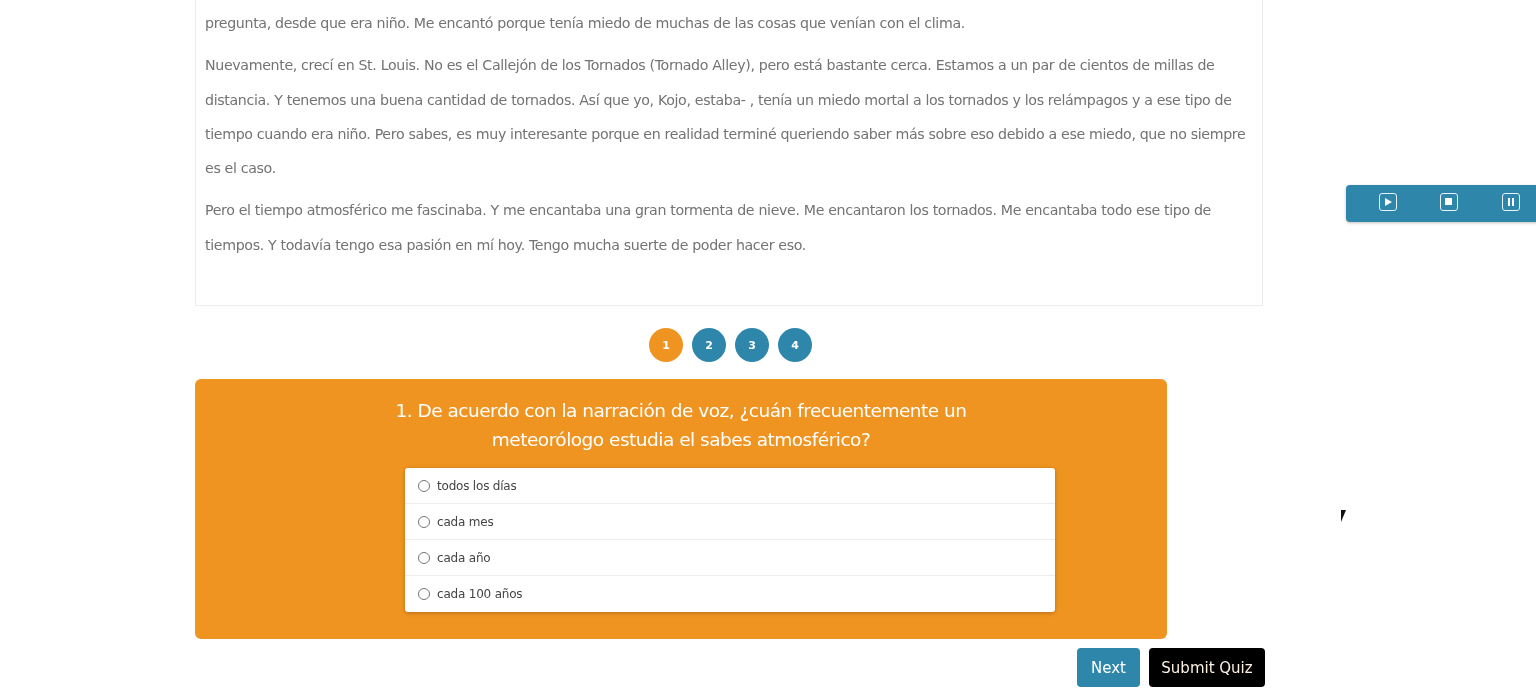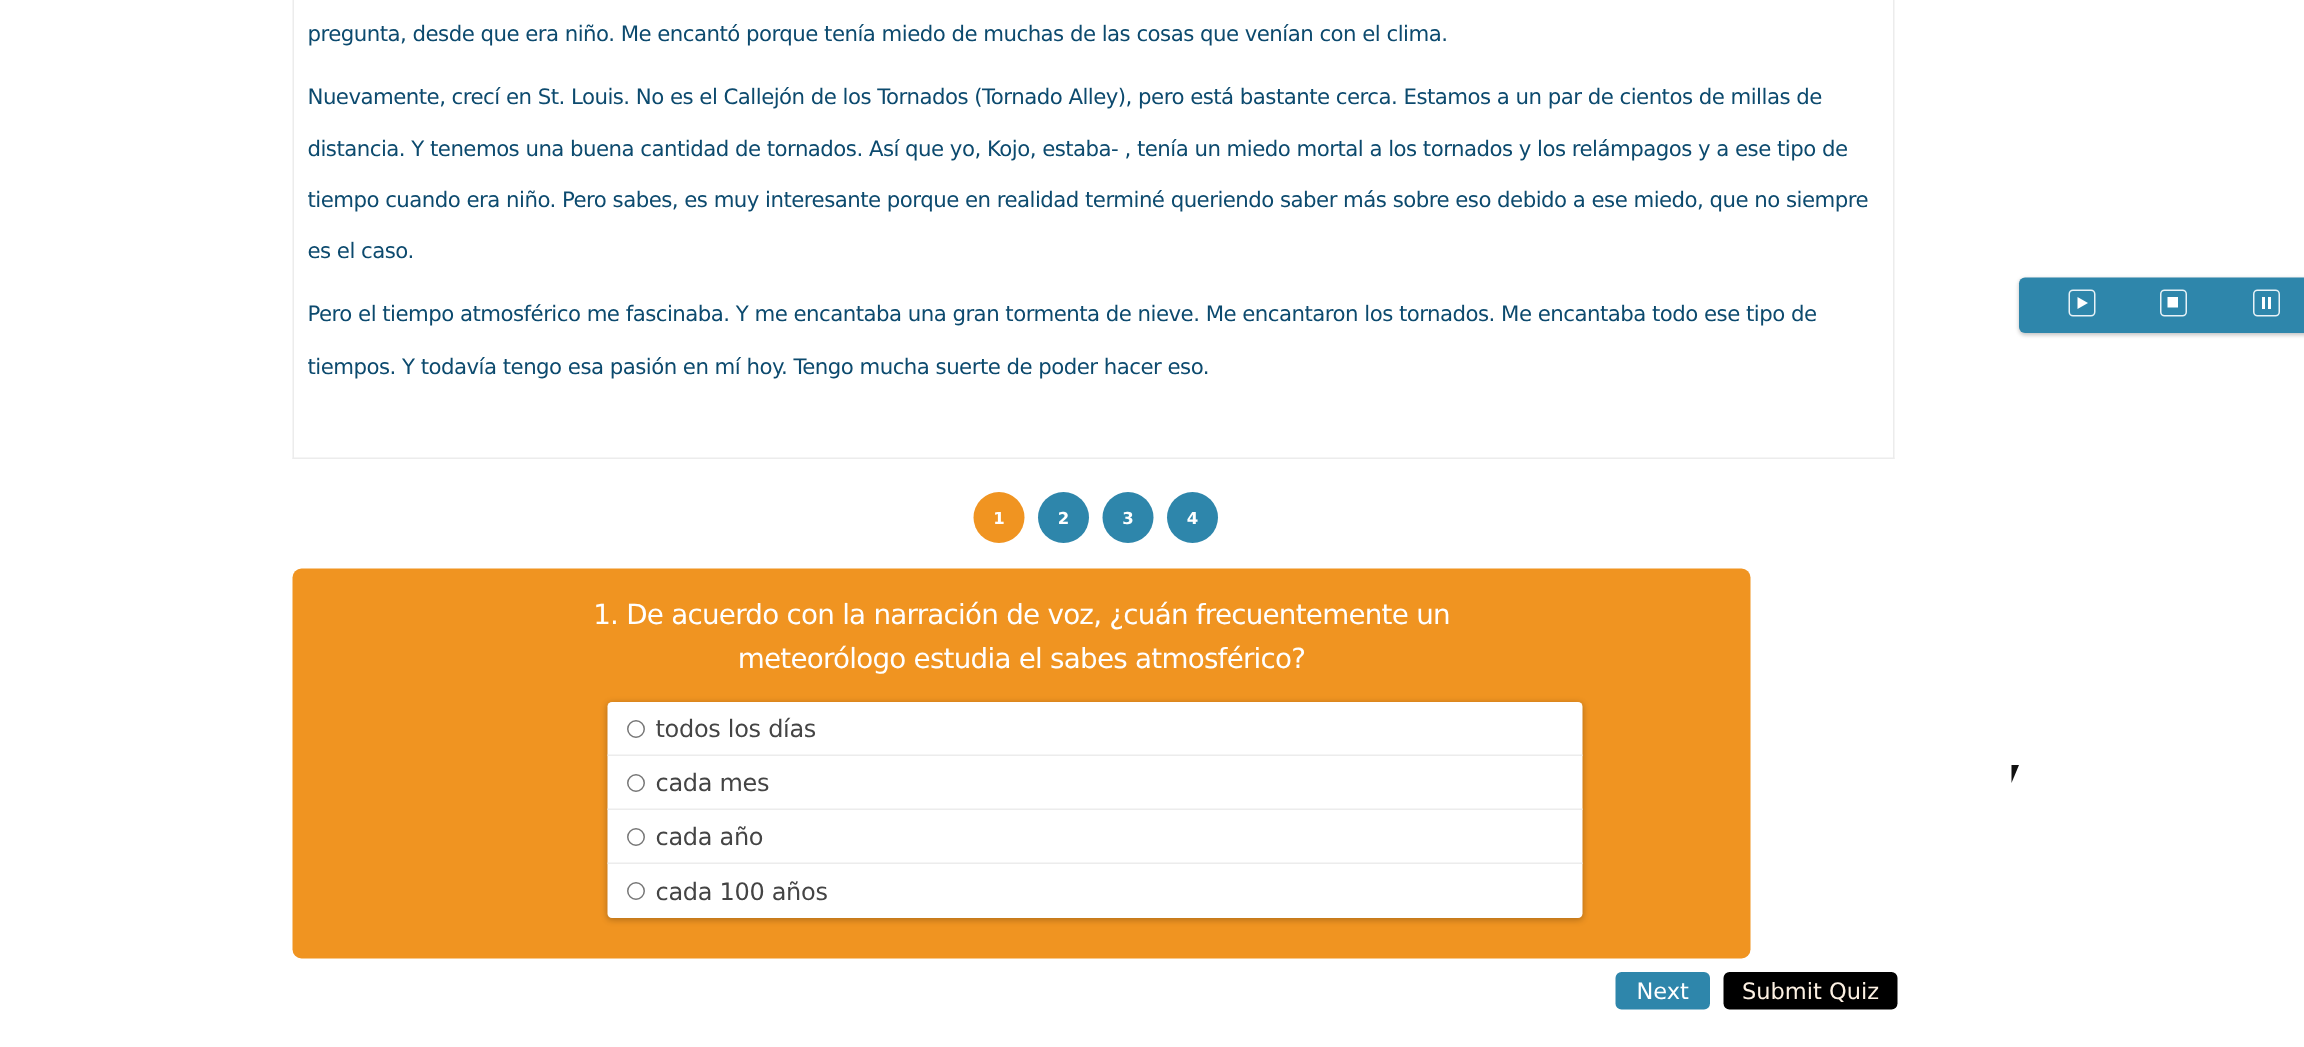--- a/index.html
+++ b/index.html
@@ -10,21 +10,21 @@
       color: #333333;
     }
     .transcript {
       position: absolute; left: 195px; top: -10px; width: 1068px; height: 316px;
       border: 1px solid #ececec; border-top: none; box-sizing: border-box;
       background: #fff;
       padding: 0 9px;
     }
     .transcript p {
       margin: 0; font-size: 14.2px; line-height: 34.3px; letter-spacing: -0.35px;
-      color: #0c4a6e;
+      color: #737373;
     }
     .transcript p.first { margin-top: 16px; }
     .transcript p + p { margin-top: 8px; }
 
     .media-bar {
       position: absolute; left: 1346px; top: 185px; width: 200px; height: 37px;
       background: #2e86ab; border-radius: 4px;
       box-shadow: 0 1px 3px rgba(0,0,0,0.25);
     }
     .media-btn {
@@ -71,24 +71,24 @@
       box-shadow: 0 1px 4px rgba(0,0,0,0.25);
     }
     .option {
       height: 36px; border-bottom: 1px solid #ececec; box-sizing: border-box;
       display: flex; align-items: center; padding-left: 13px; cursor: pointer;
     }
     .option:last-child { border-bottom: none; }
     .radio {
       width: 10px; height: 10px; border: 1px solid #777; border-radius: 50%; margin-right: 7px; background: #fff;
     }
-    .option-label { font-size: 16px; color: #444; letter-spacing: -0.2px; }
+    .option-label { font-size: 12px; color: #444; letter-spacing: -0.2px; }
 
     .btn {
-      position: absolute; top: 648px; height: 25px; border-radius: 4px;
+      position: absolute; top: 648px; height: 39px; border-radius: 4px;
       color: #fff; font-size: 15px; display: flex; align-items: center; justify-content: center;
       cursor: pointer;
     }
     .btn-next { left: 1077px; width: 63px; background: #2e86ab; }
     .btn-submit { left: 1149px; width: 116px; background: #000000; color: #fdf1e3; }
 
     .cursor {
       position: absolute; left: 1341px; top: 510px; width: 0; height: 0;
       border-left: 5px solid #111; border-right: 5px solid transparent;
       border-bottom: 12px solid transparent;

